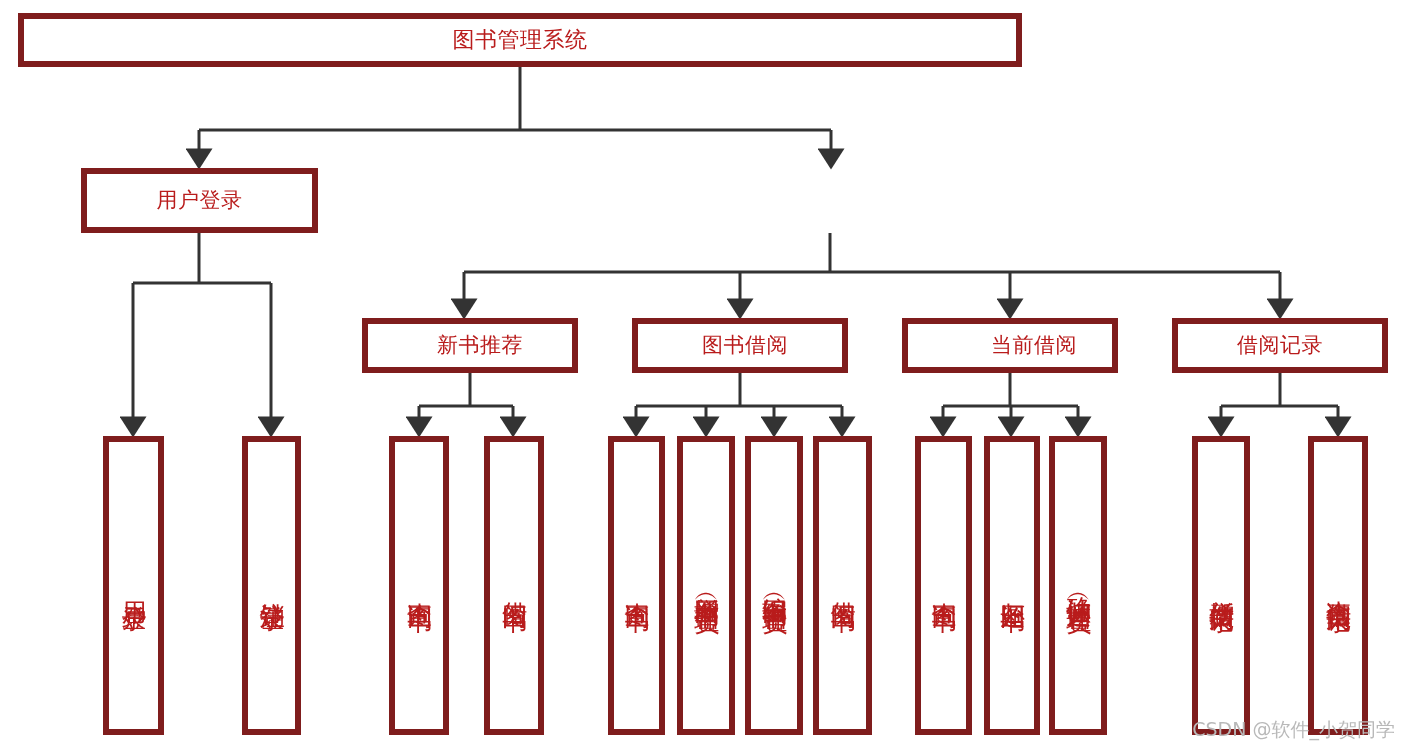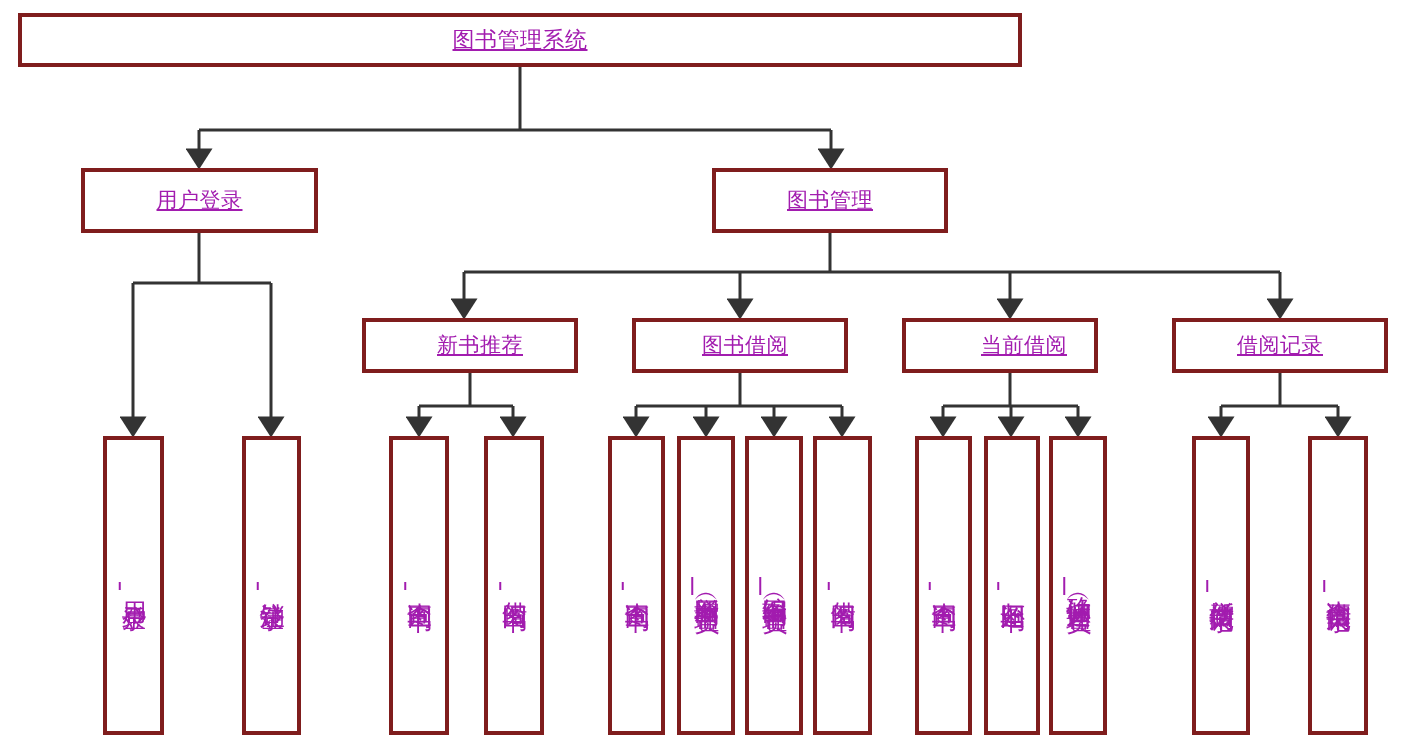--- a/index.html
+++ b/index.html
@@ -9,26 +9,25 @@
     font-family:"DejaVu Sans","Liberation Sans",sans-serif;
     overflow:hidden;
   }
   #stage{position:relative;width:1405px;height:747px;}
   svg#edges{position:absolute;left:0;top:0;width:1405px;height:747px;}
 
   .node{
     position:absolute;
     box-sizing:border-box;
     background:#ffffff;
-    border:4px solid #7f1d1d;
+    border:6px solid #7f1d1d;
     display:flex;
     align-items:center;
     justify-content:center;
-    color:#a21caf;
-    text-decoration:underline;
+    color:#b91c1c;
   }
   .node .lbl{
     display:block;
     text-align:center;
     line-height:1.12;
     letter-spacing:0.5px;
   }
   
   .node.h .lbl{font-size:21px;}
   .node.root .lbl{font-size:22px;}
@@ -108,31 +107,28 @@
     </g>
   </svg>
 
   <div class="node h root" style="left:18px;top:13px;width:1004px;height:54px;">
     <span class="lbl">图书管理系统</span>
   </div>
 
   <div class="node h" style="left:81px;top:168px;width:237px;height:65px;">
     <span class="lbl">用户登录</span>
   </div>
-  <div class="node h" style="left:712px;top:168px;width:236px;height:65px;">
-    <span class="lbl">图书管理</span>
-  </div>
 
   <div class="node h" style="left:362px;top:318px;width:216px;height:55px;padding-left:20px;">
     <span class="lbl">新书推荐</span>
   </div>
   <div class="node h" style="left:632px;top:318px;width:216px;height:55px;padding-left:10px;">
     <span class="lbl">图书借阅</span>
   </div>
-  <div class="node h" style="left:902px;top:318px;width:196px;height:55px;padding-left:48px;">
+  <div class="node h" style="left:902px;top:318px;width:216px;height:55px;padding-left:48px;">
     <span class="lbl">当前借阅</span>
   </div>
   <div class="node h" style="left:1172px;top:318px;width:216px;height:55px;">
     <span class="lbl">借阅记录</span>
   </div>
 
   <div class="node v" style="left:103px;top:436px;width:61px;height:299px;">
     <span class="lbl">用户登录</span>
   </div>
   <div class="node v" style="left:242px;top:436px;width:59px;height:299px;">
@@ -169,14 +165,15 @@
     <span class="lbl">确认归还（管理员）</span>
   </div>
 
   <div class="node v" style="left:1192px;top:436px;width:58px;height:299px;">
     <span class="lbl">新增借阅记录</span>
   </div>
   <div class="node v" style="left:1308px;top:436px;width:60px;height:299px;">
     <span class="lbl">查询借阅记录</span>
   </div>
 
+  <div class="watermark">CSDN @软件_小贺同学</div>
 
 </div>
 
 </body></html>

